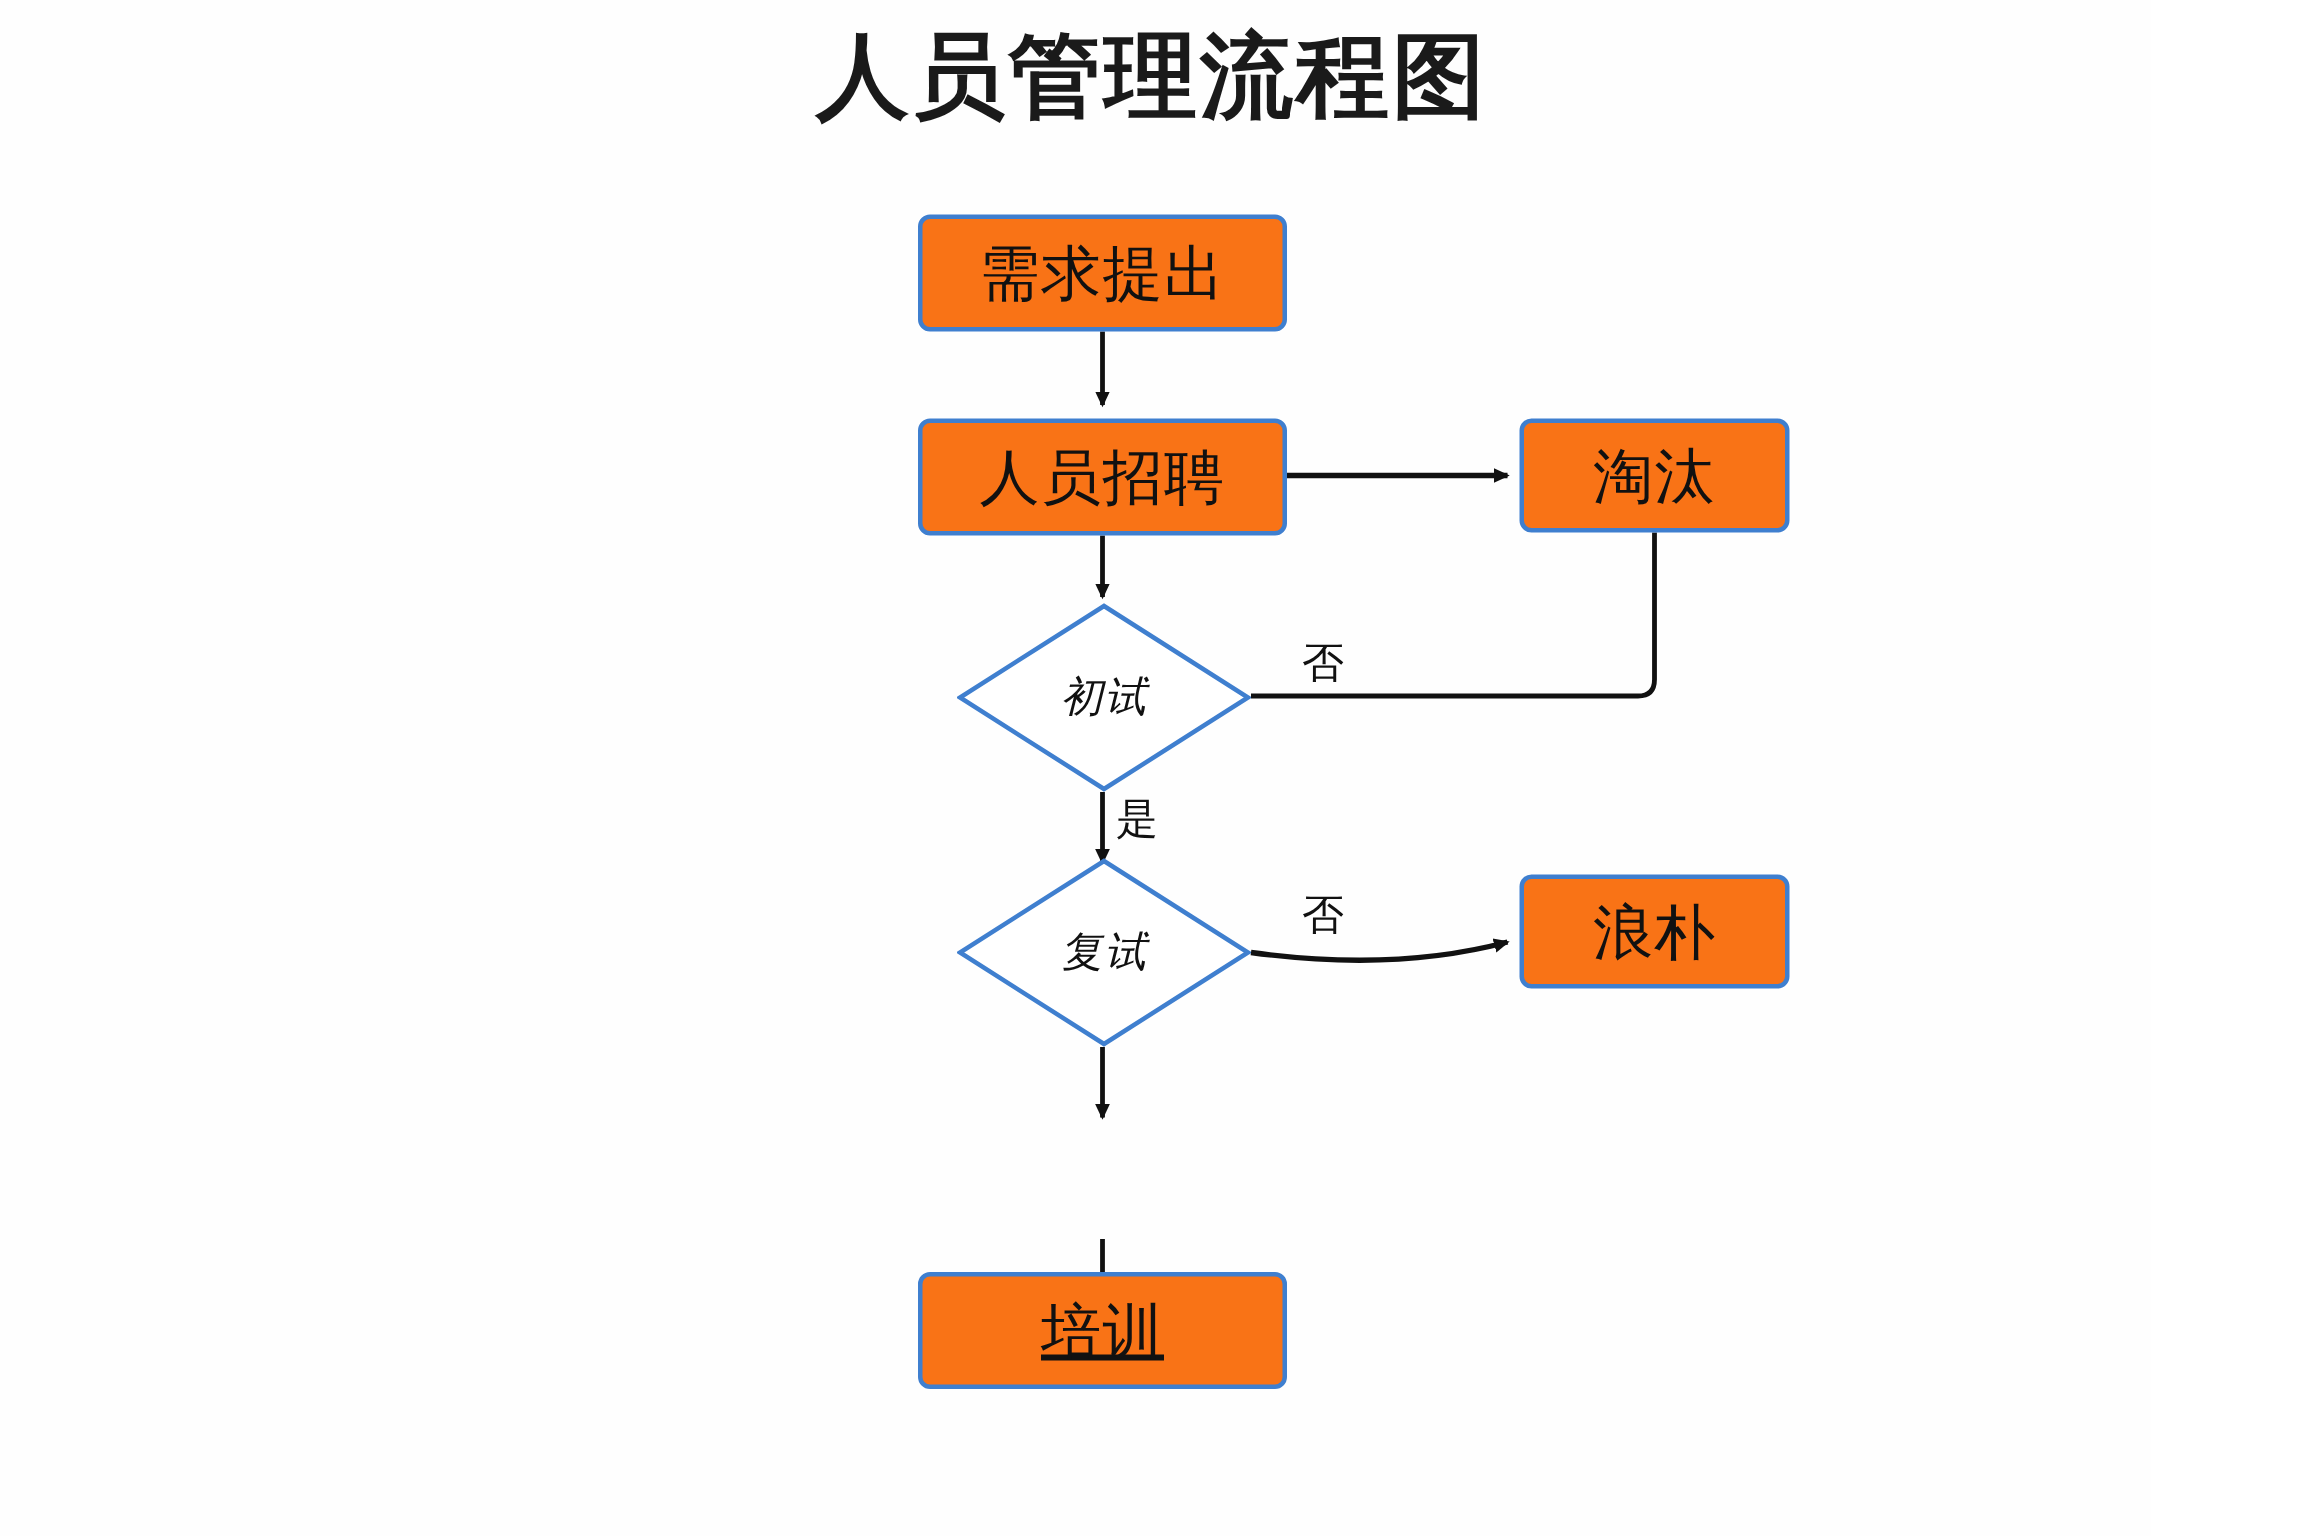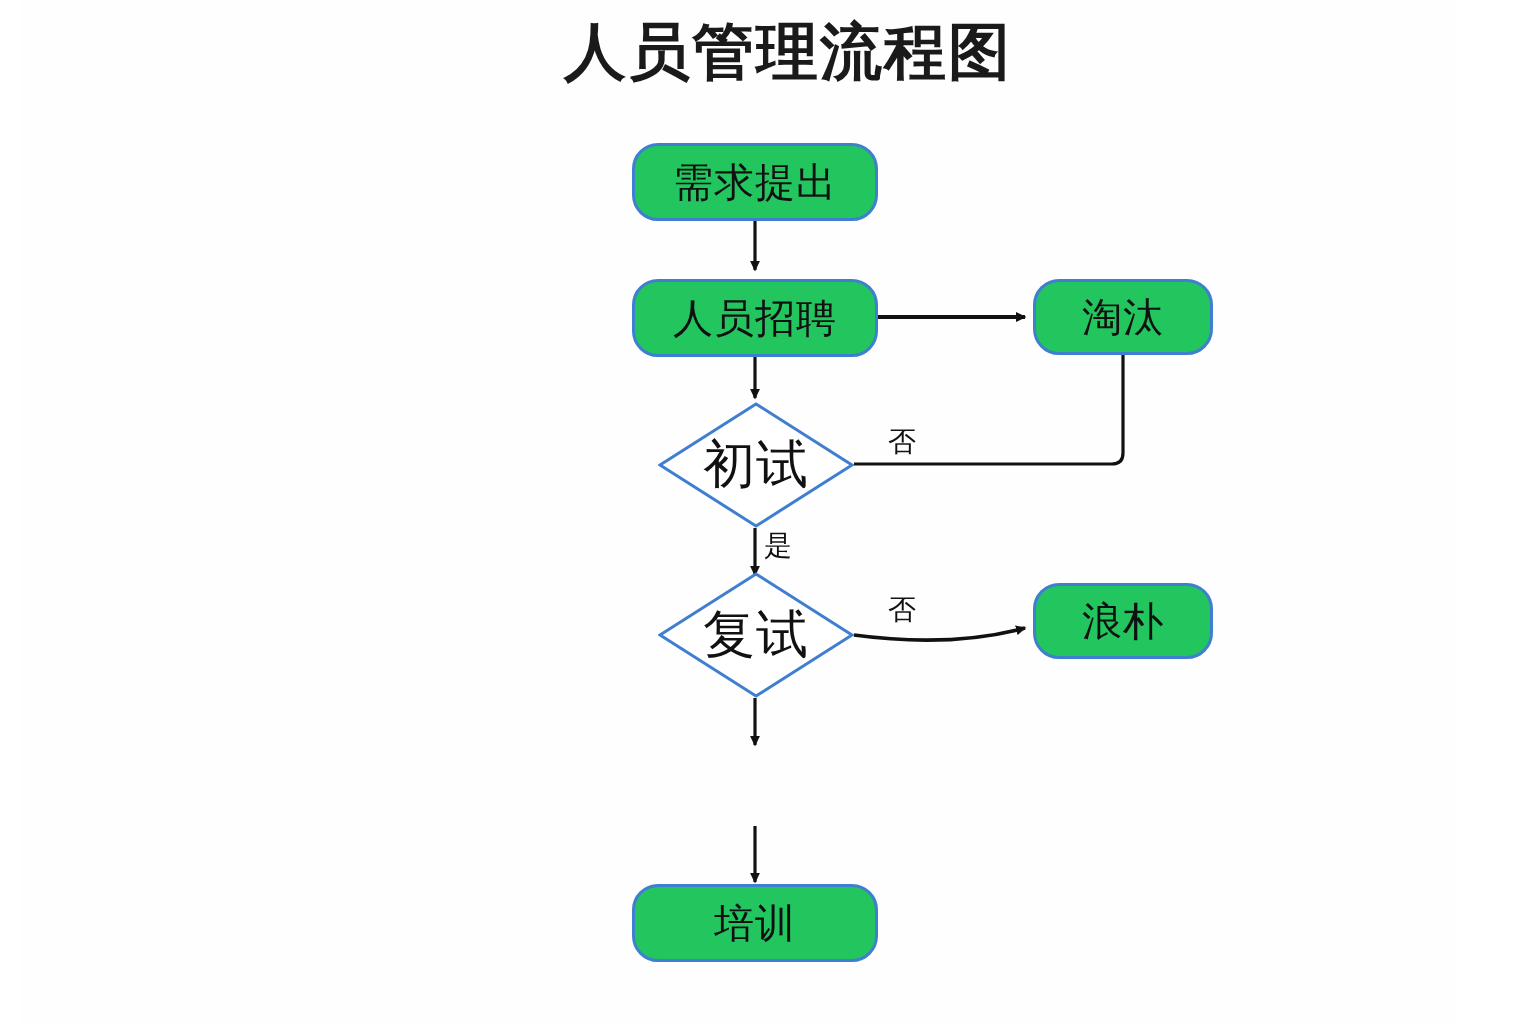--- a/index.html
+++ b/index.html
@@ -12,21 +12,20 @@
     height: 1024px;
     font-family: "Liberation Sans", "DejaVu Sans", sans-serif;
     overflow: hidden;
     position: relative;
   }
   #canvas {
     position: relative;
     width: 1434px;
     height: 1024px;
     background: #fefefe;
-    margin-left: 20px;
   }
   
   .chart-title {
     position: absolute;
     left: 0;
     top: 16px;
     width: 1536px;
     text-align: center;
     font-size: 62px;
     font-weight: bold;
@@ -48,30 +47,31 @@
   .node {
     position: absolute;
     box-sizing: border-box;
     display: flex;
     align-items: center;
     justify-content: center;
     color: #111111;
     z-index: 3;
   }
   .node.process {
-    background: #22c55e;
+    background: #f97316;
     border: 3px solid #3f7fcf;
-    border-radius: 26px;
+    border-radius: 8px;
     font-size: 40px;
     letter-spacing: 1px;
   }
   .node.decision {
     background: transparent;
-    font-size: 52px;
+    font-size: 28px;
     letter-spacing: 1px;
+    font-style: italic;
   }
   .node.decision .dia-shape {
     position: absolute;
     left: 0; top: 0;
     width: 100%;
     height: 100%;
   }
   .node.decision .dia-label {
     position: relative;
     z-index: 2;
@@ -141,21 +141,21 @@
   </div>
 
   <div class="node decision" style="left:638px; top:572px; width:196px; height:126px;">
     <svg class="dia-shape" viewBox="0 0 196 126" preserveAspectRatio="none">
       <polygon points="98,2 194,63 98,124 2,63" fill="#ffffff" stroke="#3f7fcf" stroke-width="3"></polygon>
     </svg>
     <span class="dia-label">复试</span>
   </div>
 
 
-  <div class="node process" style="left:612px; top:884px; width:246px; height:78px;">
+  <div class="node process" style="left:612px; top:848px; width:246px; height:78px;text-decoration:underline;">
     <span>培训</span>
   </div>
 
   <div class="edge-label" style="left:868px; top:428px;">否</div>
 
   <div class="edge-label" style="left:744px; top:532px;">是</div>
 
   <div class="edge-label" style="left:868px; top:596px;">否</div>
 
 </div>

